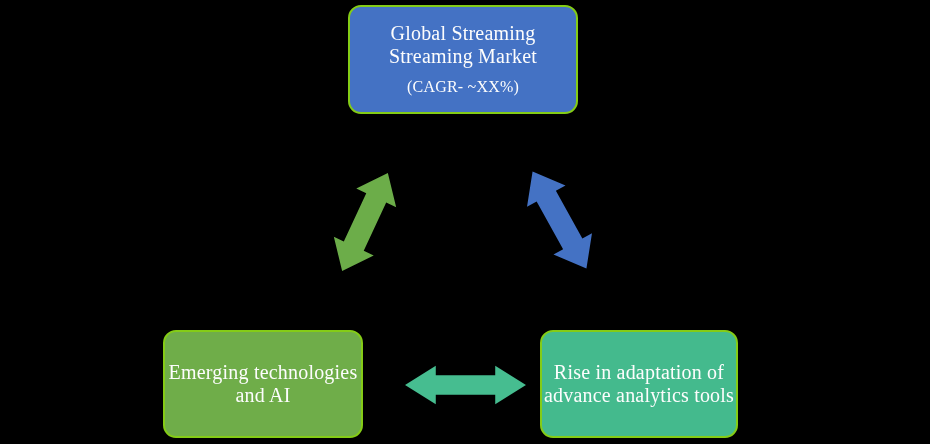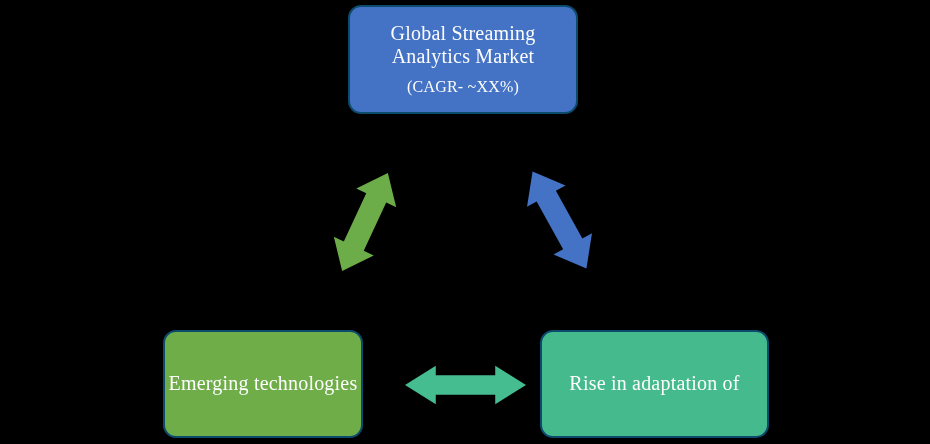--- a/index.html
+++ b/index.html
@@ -11,21 +11,21 @@
     position: relative;
     width: 930px;
     height: 444px;
     background: #000000;
     overflow: hidden;
     font-family: "Liberation Serif", "DejaVu Serif", serif;
   }
   .node {
     position: absolute;
     box-sizing: border-box;
-    border: 2px solid #0c4a6e;
+    border: 2px solid #84cc16;
     border-radius: 13px;
     color: #FDFDFD;
     display: flex;
     flex-direction: column;
     align-items: center;
     justify-content: center;
     text-align: center;
   }
   .node p {
     margin: 0;
@@ -33,21 +33,21 @@
     line-height: 1.16;
     letter-spacing: 0.2px;
   }
   .node .line { display: block; }
   .node p.cagr {
     margin-top: 10px;
     font-size: 16px;
   }
   #node-market   { left: 348px; top: 5px;   width: 230px; height: 109px; }
   #node-tech     { left: 163px; top: 330px; width: 200px; height: 108px; }
-  #node-adoption { left: 540px; top: 330px; width: 229px; height: 108px; }
+  #node-adoption { left: 540px; top: 330px; width: 198px; height: 108px; }
 
   .connector { position: absolute; }
   #arrow-market-tech {
     left: 310px; top: 197px;
     width: 110px; height: 50px;
     transform: rotate(-65deg);
   }
   #arrow-market-adoption {
     left: 503px; top: 195px;
     width: 113px; height: 50px;
@@ -59,34 +59,36 @@
   }
 </style>
 </head>
 <body>
 
 <div class="stage">
 
   <div class="node" id="node-market" style="background-color: rgb(68, 114, 196);">
     <p>
       <span class="line">Global Streaming</span>
-      <span class="line">Analytics Market</span>
+      <span class="line">Streaming Market</span>
     </p>
     <p class="cagr">(CAGR- ~XX%)</p>
   </div>
 
   <div class="node" id="node-tech" style="background-color: rgb(111, 173, 73);">
     <p>
       <span class="line">Emerging technologies</span>
+      <span class="line">and AI</span>
     </p>
   </div>
 
   <div class="node" id="node-adoption" style="background-color: rgb(68, 186, 141);">
     <p>
       <span class="line">Rise in adaptation of</span>
+      <span class="line">advance analytics tools</span>
     </p>
   </div>
 
   <svg class="connector" id="arrow-market-tech" viewBox="0 0 120 50" preserveAspectRatio="none">
     <polygon points="1,25 31,3 31,14 89,14 89,3 119,25 89,47 89,36 31,36 31,47" fill="#6CAD49"></polygon>
   </svg>
 
   <svg class="connector" id="arrow-market-adoption" viewBox="0 0 120 50" preserveAspectRatio="none">
     <polygon points="1,25 31,3 31,14 89,14 89,3 119,25 89,47 89,36 31,36 31,47" fill="#4472C4"></polygon>
   </svg>

